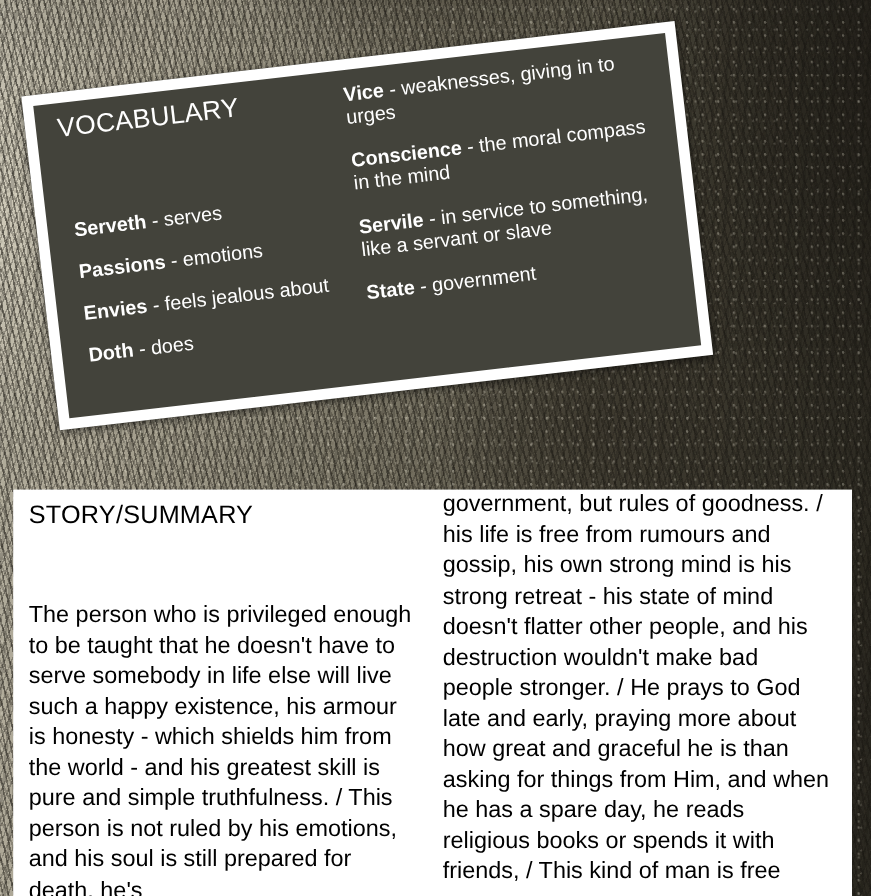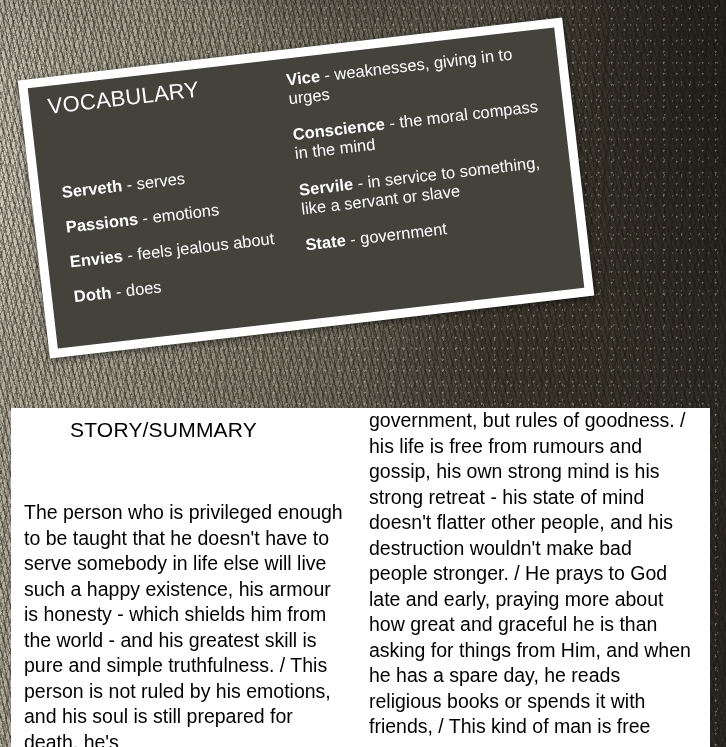--- a/index.html
+++ b/index.html
@@ -147,21 +147,20 @@
     overflow: hidden;
   }
   .summary-head {
     position: absolute;
     left: 13px;
     top: 10px;
     font-size: 21px;
     color: #000000;
     letter-spacing: .2px;
     white-space: nowrap;
-    margin-left: 46px;
   }
   .summary-cols {
     position: absolute;
     left: 13px;
     top: 92px;
     right: 10px;
     display: flex;
     gap: 20px;
   }
   .summary-col {

